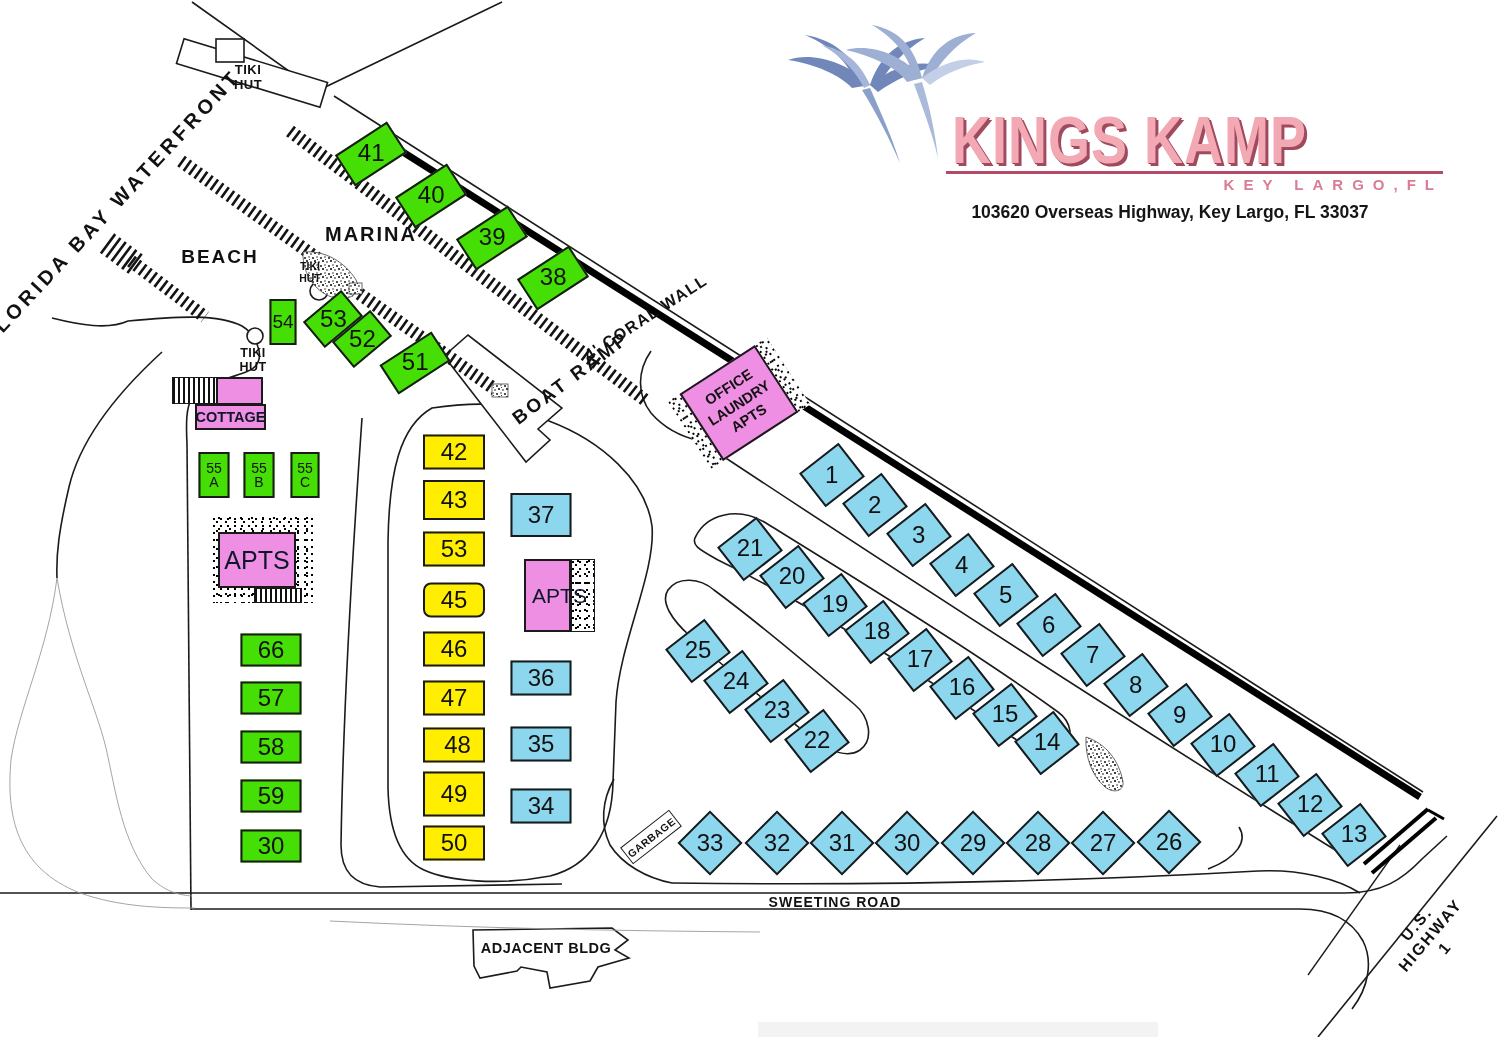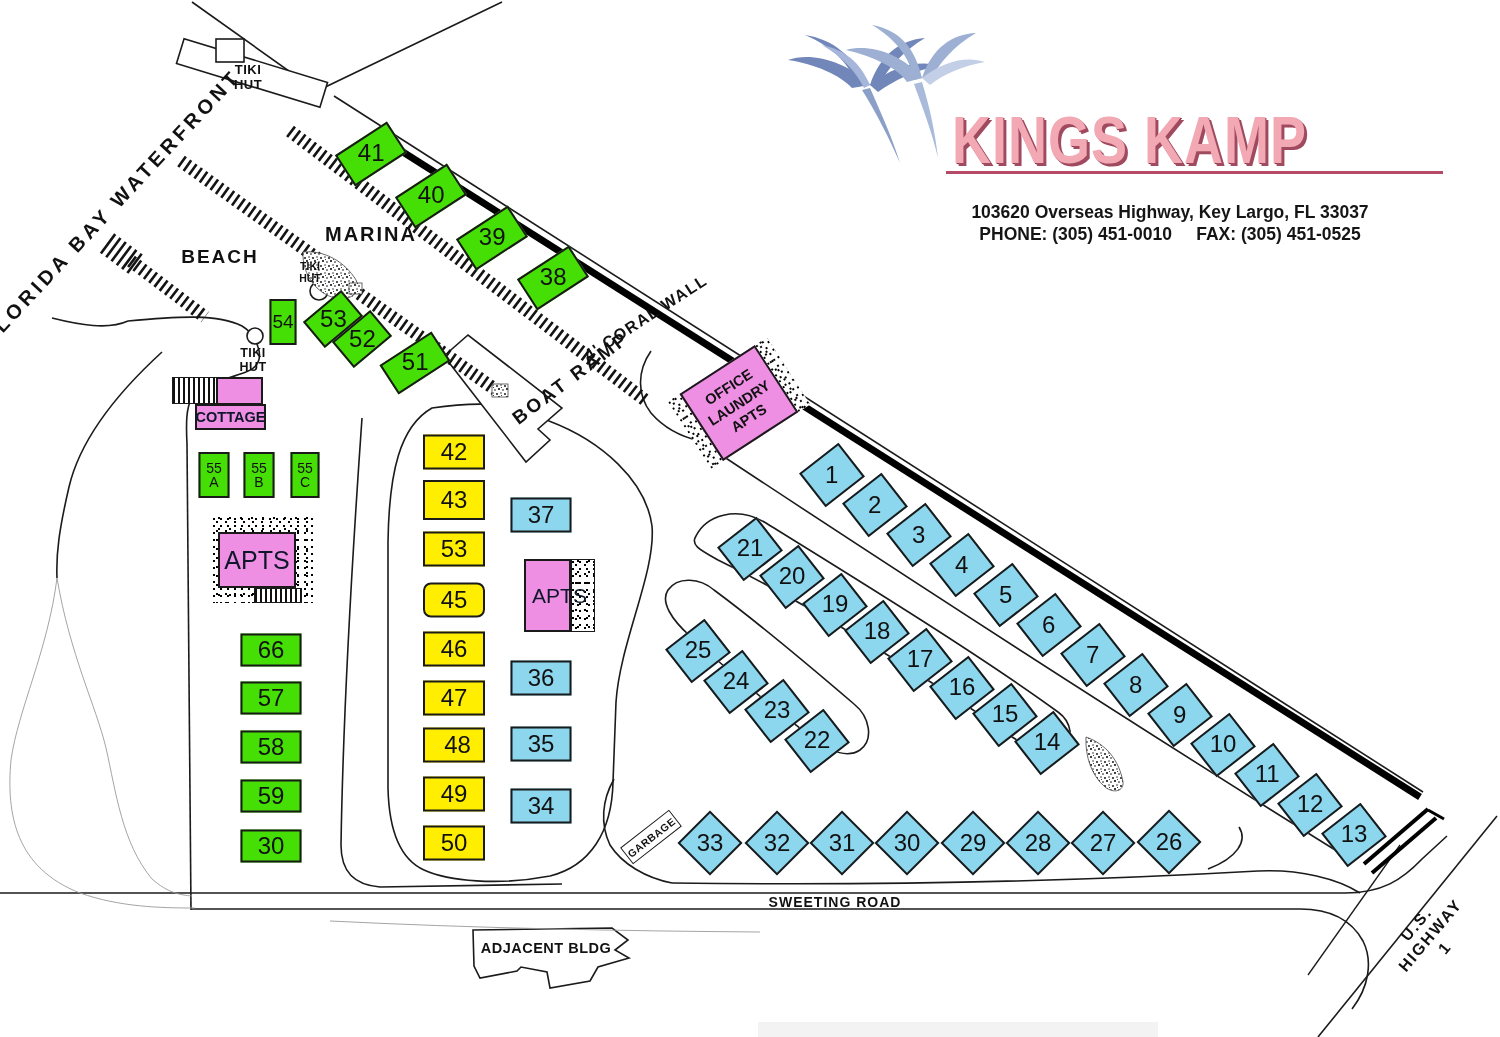--- a/index.html
+++ b/index.html
@@ -236,21 +236,21 @@
       </div>
       <div class="site c-blue" style="left: 541px; top: 806px; width: 61px; height: 35px; font-size: 24px; transform: translate(-50%, -50%) rotate(0deg);">
         <span style="transform: rotate(0deg);">34</span>
       </div>
       <div class="site c-blue" style="left: 541px; top: 744px; width: 61px; height: 35px; font-size: 24px; transform: translate(-50%, -50%) rotate(0deg);">
         <span style="transform: rotate(0deg);">35</span>
       </div>
       <div class="site c-blue" style="left: 541px; top: 678px; width: 61px; height: 35px; font-size: 24px; transform: translate(-50%, -50%) rotate(0deg);">
         <span style="transform: rotate(0deg);">36</span>
       </div>
-      <div class="site c-blue" style="left: 541px; top: 515px; width: 61px; height: 35px; font-size: 24px; transform: translate(-50%, -50%) rotate(0deg);">
+      <div class="site c-blue" style="left: 541px; top: 515px; width: 61px; height: 44px; font-size: 24px; transform: translate(-50%, -50%) rotate(0deg);">
         <span style="transform: rotate(0deg);">37</span>
       </div>
       <div class="site c-green" style="left: 553px; top: 278px; width: 62px; height: 37px; font-size: 24px; transform: translate(-50%, -50%) rotate(-33deg);">
         <span style="transform: rotate(33deg);">38</span>
       </div>
       <div class="site c-green" style="left: 492px; top: 238px; width: 62px; height: 37px; font-size: 24px; transform: translate(-50%, -50%) rotate(-33deg);">
         <span style="transform: rotate(33deg);">39</span>
       </div>
       <div class="site c-green" style="left: 431px; top: 196px; width: 62px; height: 37px; font-size: 24px; transform: translate(-50%, -50%) rotate(-33deg);">
         <span style="transform: rotate(33deg);">40</span>
@@ -272,21 +272,21 @@
       </div>
       <div class="site c-yellow" style="left: 454px; top: 649px; width: 62px; height: 35px; font-size: 24px; transform: translate(-50%, -50%) rotate(0deg);">
         <span style="transform: rotate(0deg);">46</span>
       </div>
       <div class="site c-yellow" style="left: 454px; top: 698px; width: 62px; height: 35px; font-size: 24px; transform: translate(-50%, -50%) rotate(0deg);">
         <span style="transform: rotate(0deg);">47</span>
       </div>
       <div class="site c-yellow" style="left: 454px; top: 745px; width: 62px; height: 35px; font-size: 24px; transform: translate(-50%, -50%) rotate(0deg);">
         <span style="transform: rotate(0deg); margin-left: 7px;">48</span>
       </div>
-      <div class="site c-yellow" style="left: 454px; top: 794px; width: 62px; height: 35px; font-size: 24px; transform: translate(-50%, -50%) rotate(0deg); justify-content: center;">
+      <div class="site c-yellow" style="left: 454px; top: 794px; width: 62px; height: 45px; font-size: 24px; transform: translate(-50%, -50%) rotate(0deg); justify-content: center;">
         <span style="transform: rotate(0deg);">49</span>
       </div>
       <div class="site c-yellow" style="left: 454px; top: 843px; width: 62px; height: 35px; font-size: 24px; transform: translate(-50%, -50%) rotate(0deg);">
         <span style="transform: rotate(0deg);">50</span>
       </div>
       <div class="site c-green" style="left: 415px; top: 363px; width: 62px; height: 35px; font-size: 24px; transform: translate(-50%, -50%) rotate(-33deg);">
         <span style="transform: rotate(33deg);">51</span>
       </div>
       <div class="site c-green" style="left: 362px; top: 339px; width: 50px; height: 34px; font-size: 24px; transform: translate(-50%, -50%) rotate(-40deg);">
         <span style="transform: rotate(40deg);">52</span>
@@ -371,22 +371,18 @@
     <div class="speckle" style="width:14px;height:100%;"></div>
   </div>
 
   <div class="bld" style="left:651px;top:837px;width:62px;height:21px;transform:translate(-50%,-50%) rotate(-38deg);
               border:1.5px solid #1a1a1a;background:#fff;display:flex;align-items:center;justify-content:center;">
     <span style="font-size:10.5px;font-weight:600;letter-spacing:0.5px;">GARBAGE</span>
   </div>
 
   <div class="brand">KINGS KAMP</div>
   <div class="brand-rule"></div>
+  <div class="brand-tag">KEY LARGO,FL</div>
   <div class="hdr-lines">
     <div>103620 Overseas Highway, Key Largo, FL 33037</div>
-    <div>
-      <span>PHONE: (305) 451-0010</span>
-      &nbsp;&nbsp;&nbsp;
-      <span>FAX: (305) 451-0525</span>
-    </div>
   </div>
 
 </div>
 
 </body></html>

